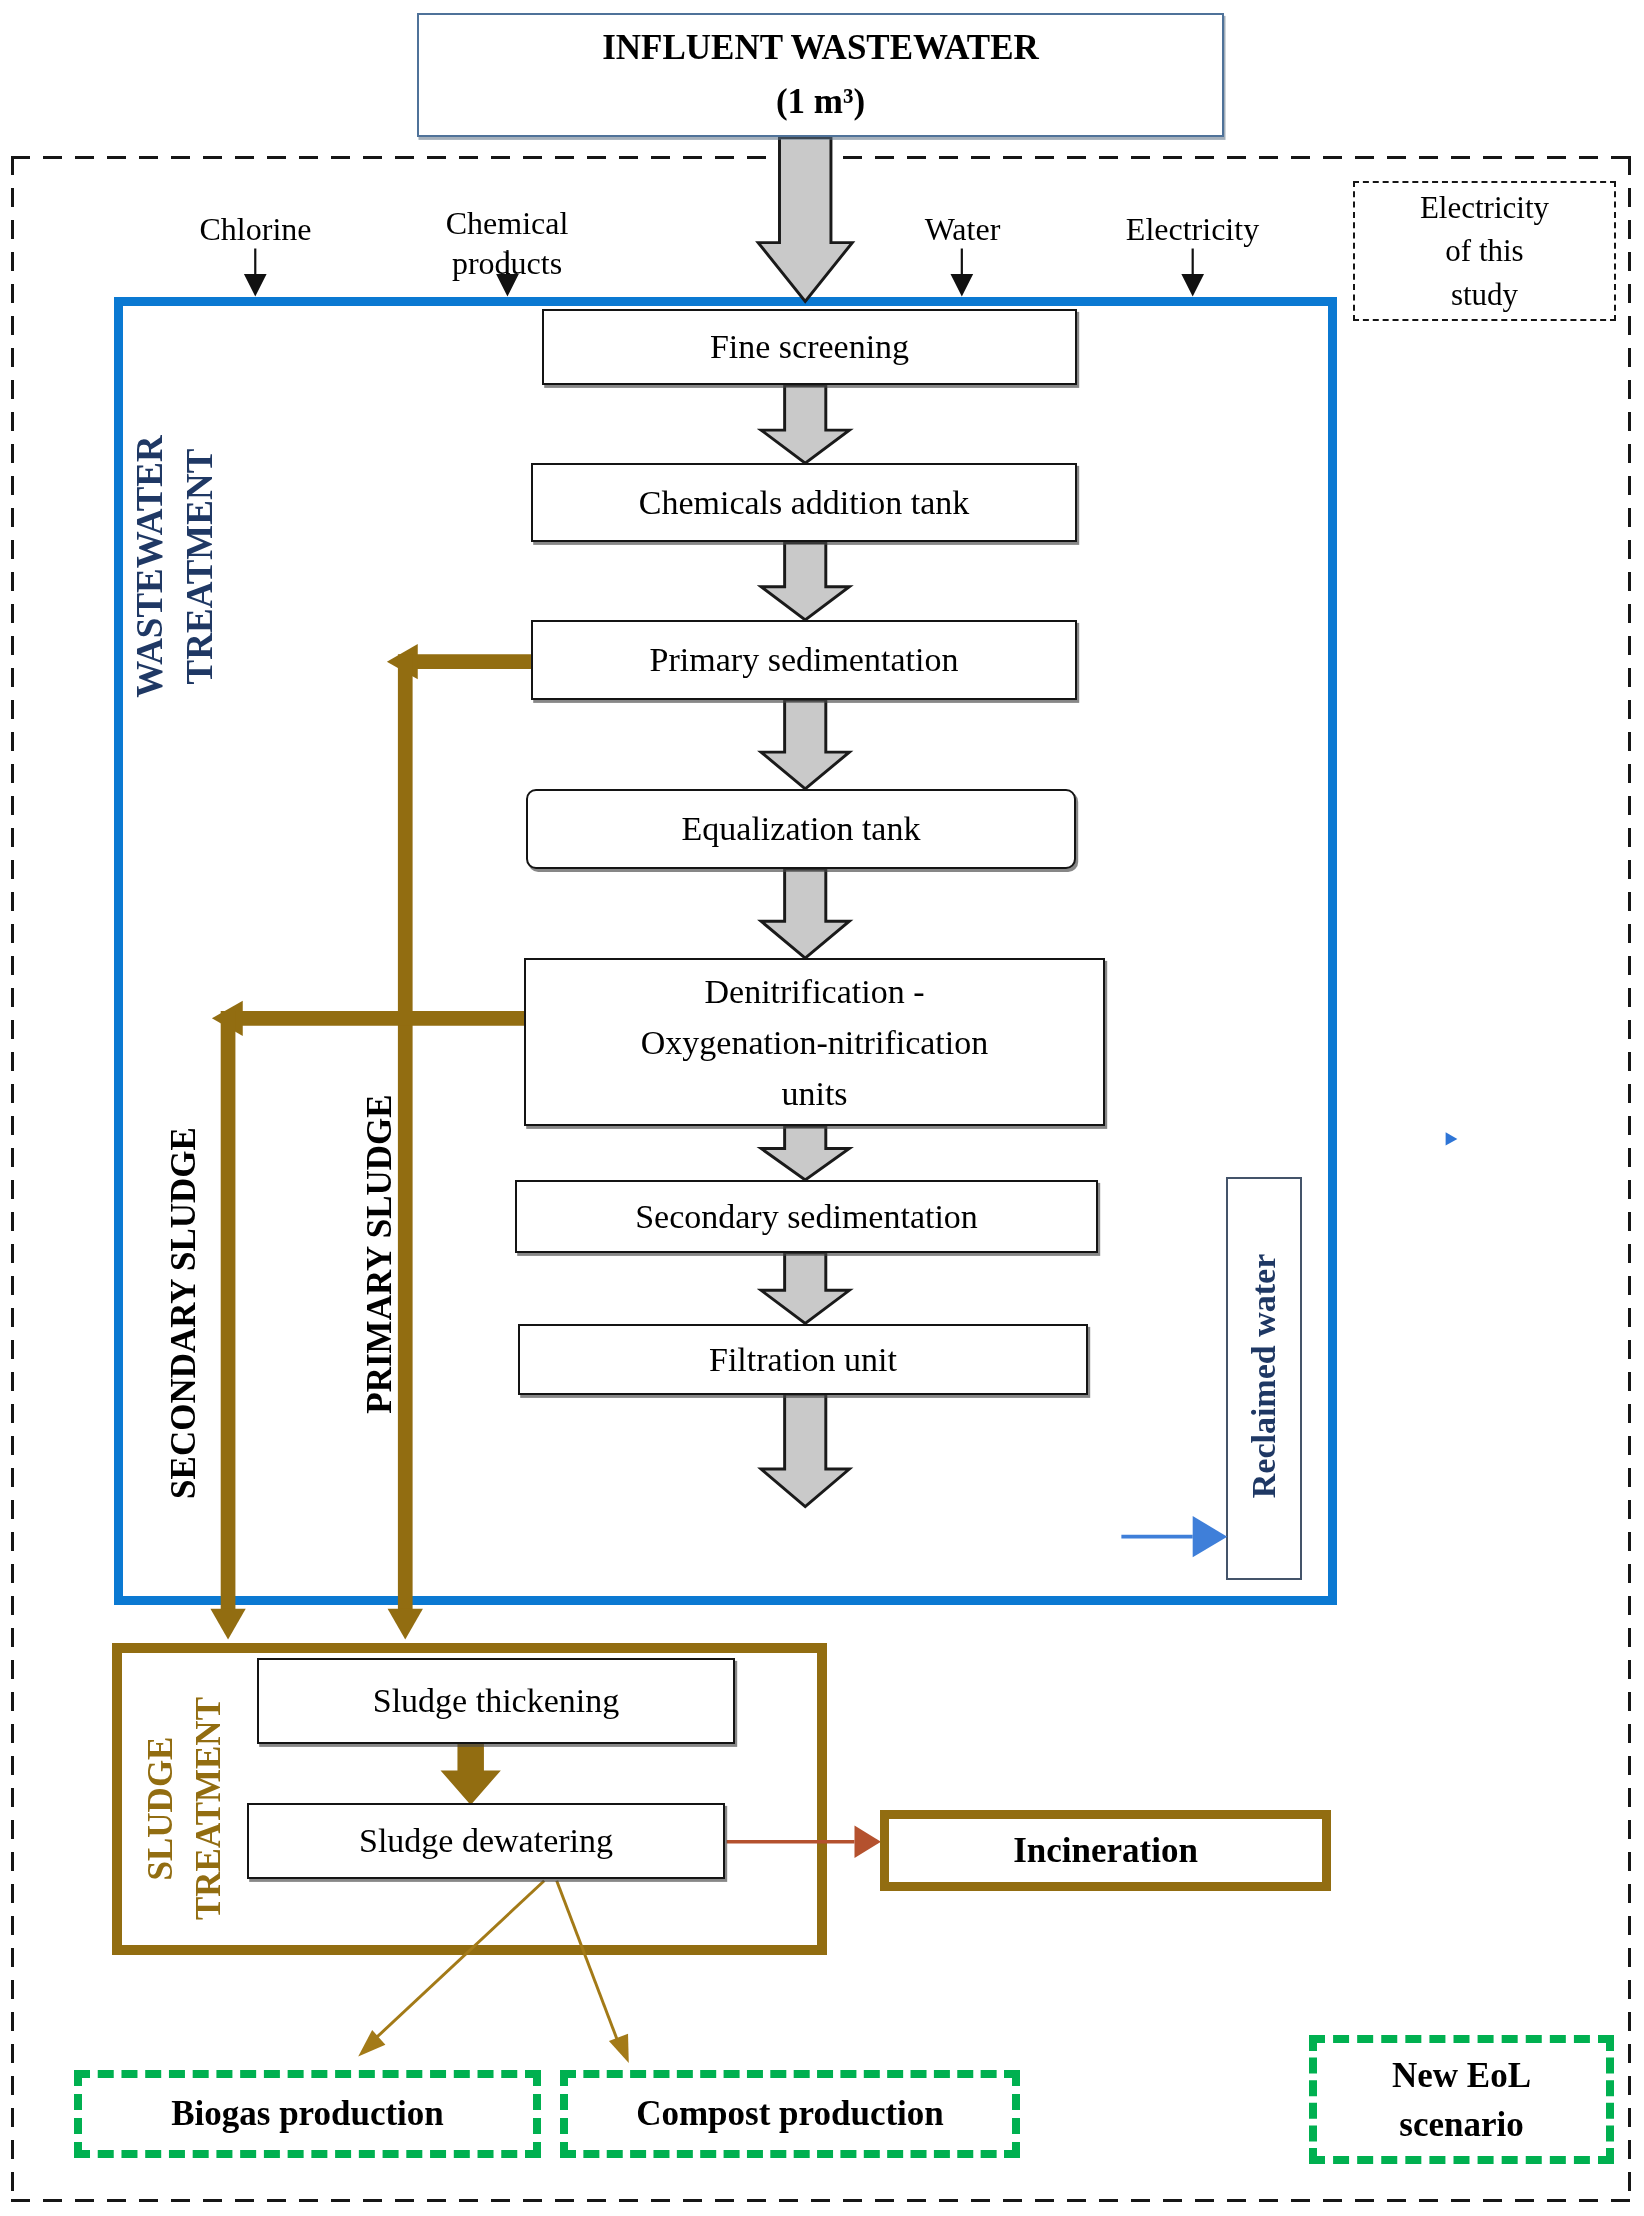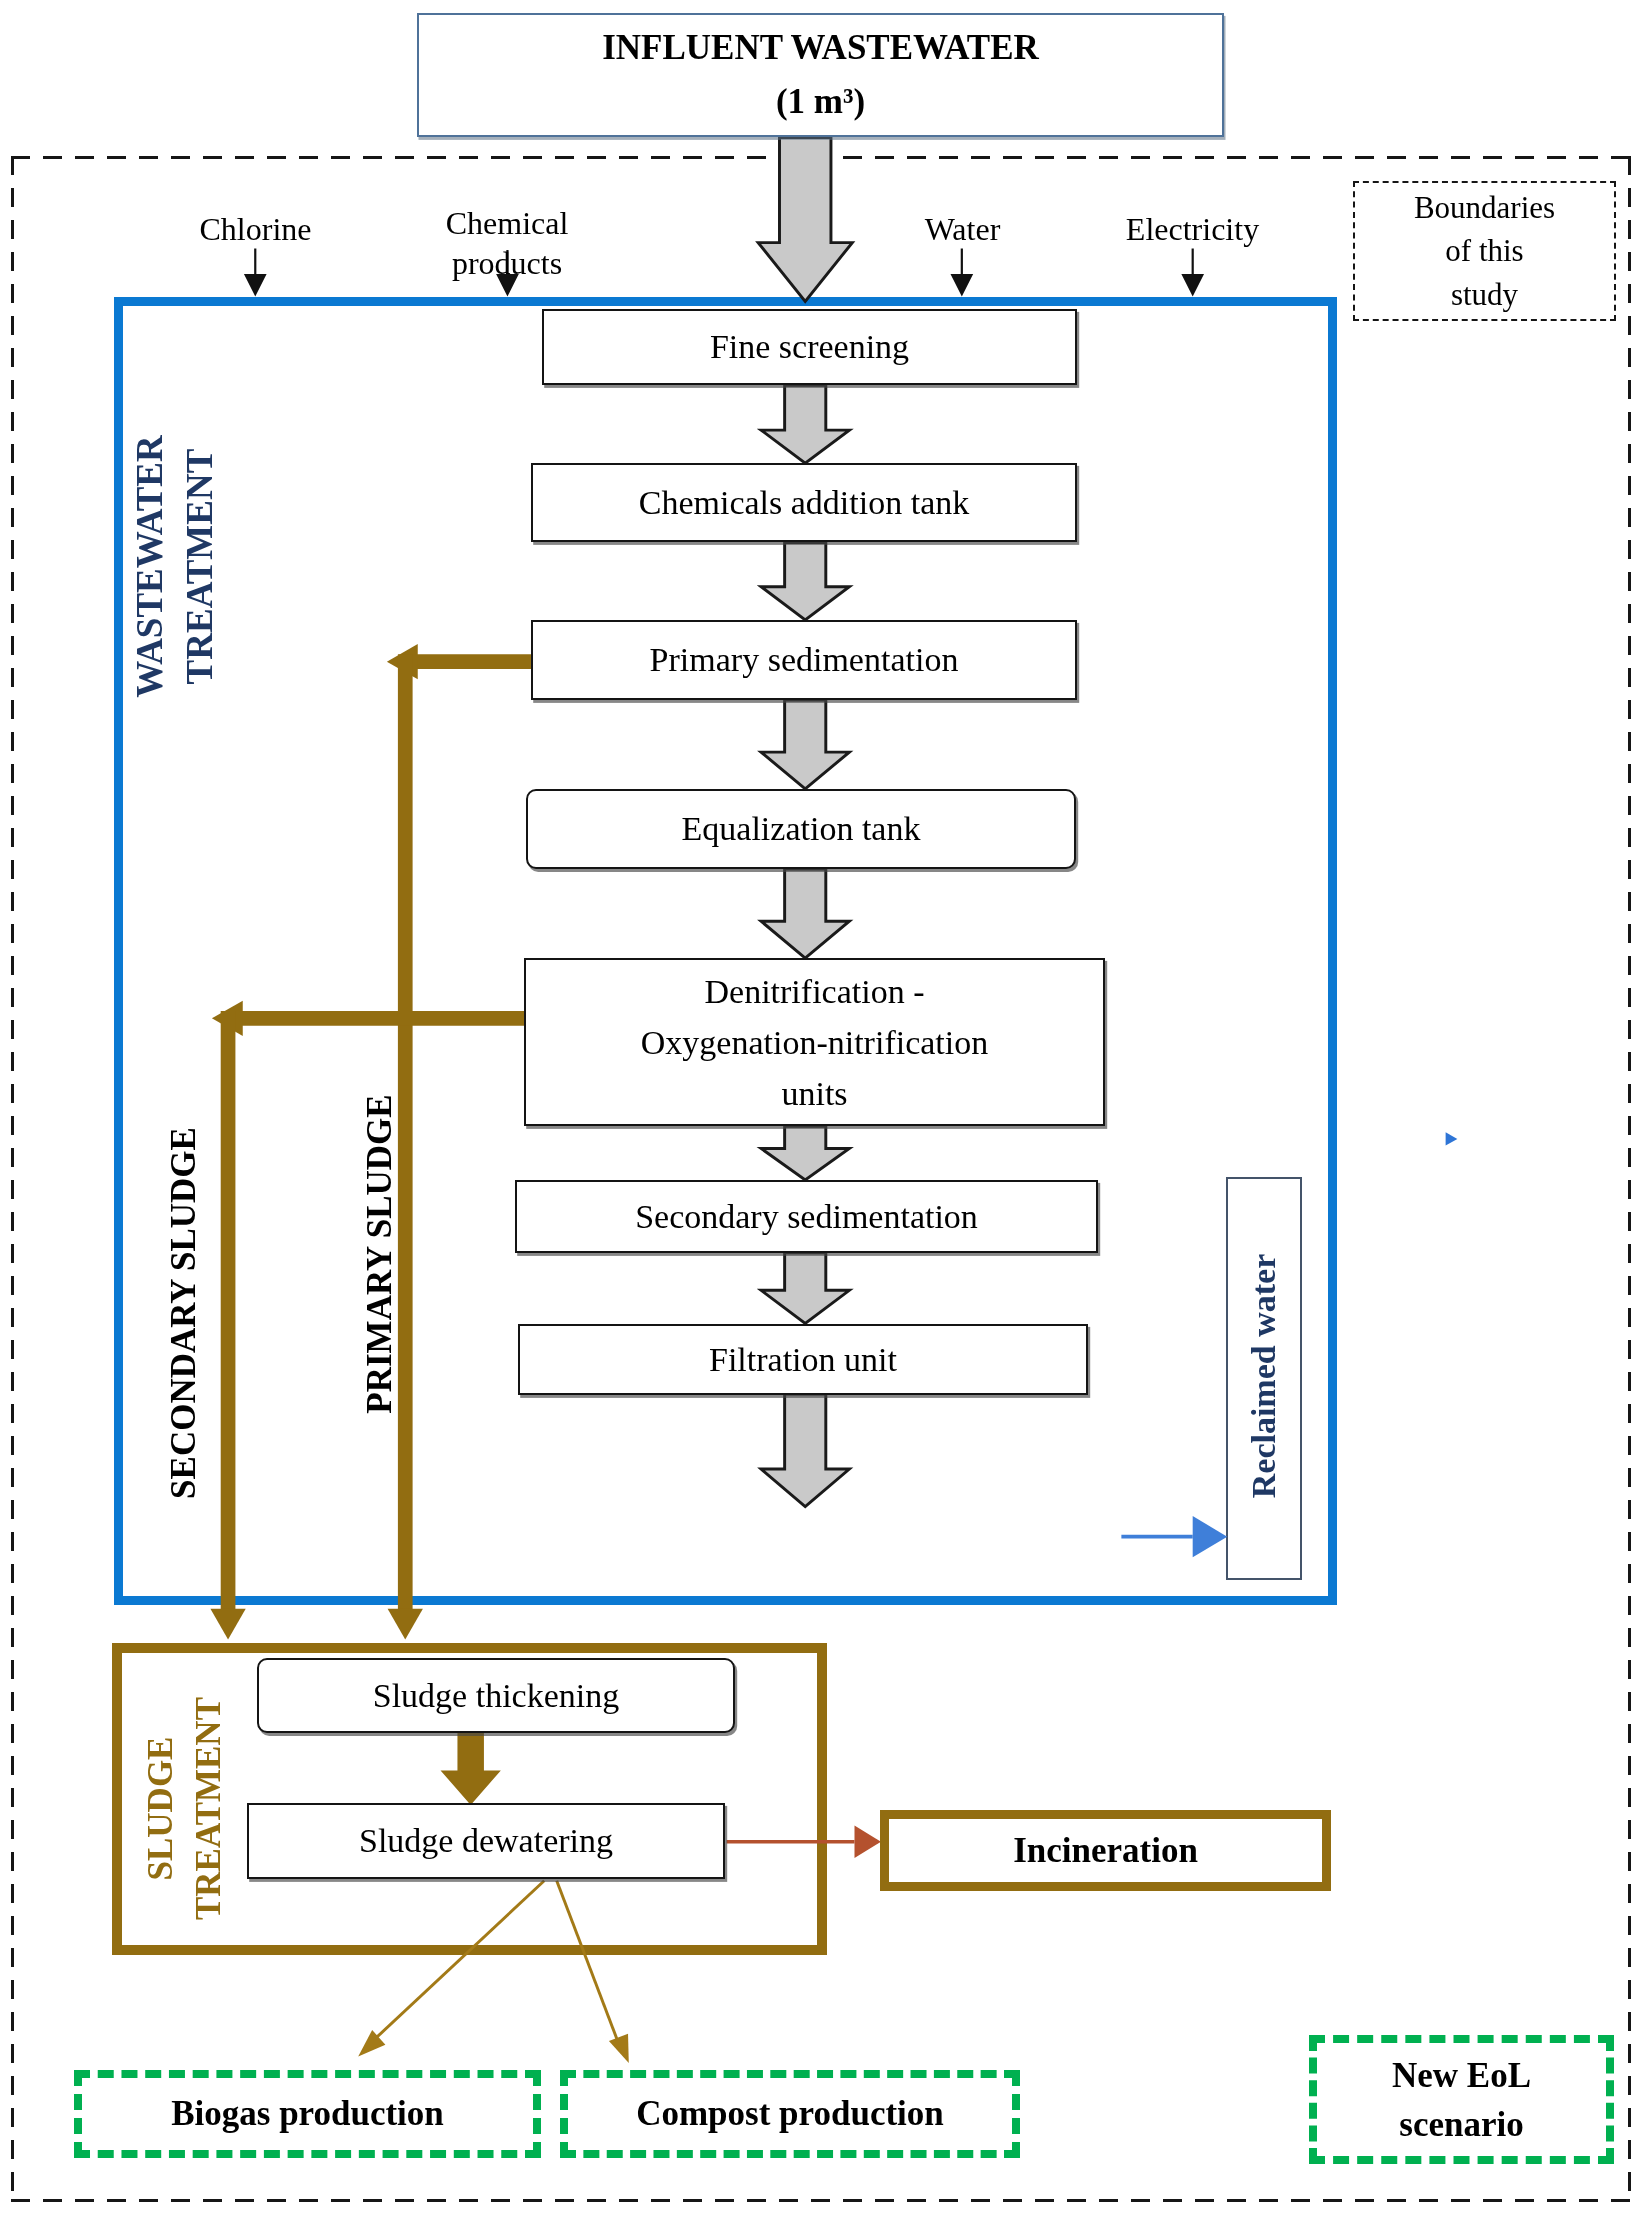--- a/index.html
+++ b/index.html
@@ -142,40 +142,40 @@
     <div>INFLUENT WASTEWATER</div>
     <div>(1 m³)</div>
   </div>
 
   <div class="abs flex lbl z4" style="left:145px;top:207px;width:221px;height:44px;">Chlorine</div>
   <div class="abs flex lbl z4" style="left:415px;top:200px;width:184px;height:85px;">Chemical products</div>
   <div class="abs flex lbl z4" style="left:852px;top:207px;width:221px;height:44px;">Water</div>
   <div class="abs flex lbl z4" style="left:1082px;top:207px;width:221px;height:44px;">Electricity</div>
 
   <div class="abs flex boundaries z4">
-    <div style="width:147px;">Boundaries of this study</div>
+    <div style="width:147px;">Electricity of this study</div>
   </div>
 
   <div class="abs flex rot navy z4" style="left:-32px;top:515px;width:412px;height:103px;font-size:37px;line-height:1.35;">WASTEWATER TREATMENT</div>
   <div class="abs flex rot z4" style="left:-33px;top:1291px;width:434px;height:44px;font-size:35px;">SECONDARY SLUDGE</div>
   <div class="abs flex rot z4" style="left:192px;top:1232px;width:375px;height:44px;font-size:35px;">PRIMARY SLUDGE</div>
   <div class="abs flex rot navy z4" style="left:1080px;top:1354px;width:368px;height:44px;font-size:34px;">Reclaimed water</div>
   <div class="abs flex rot gold z4" style="left:53px;top:1759px;width:262px;height:99px;font-size:35px;line-height:1.35;">SLUDGE TREATMENT</div>
 
   <div class="abs flex proc z4" style="left:542px;top:309px;width:535px;height:76px;">Fine screening</div>
   <div class="abs flex proc z4" style="left:531px;top:463px;width:546px;height:79px;">Chemicals addition tank</div>
   <div class="abs flex proc z4" style="left:531px;top:620px;width:546px;height:80px;">Primary sedimentation</div>
   <div class="abs flex proc z4" style="left:526px;top:789px;width:550px;height:80px;border-radius:10px;">Equalization tank</div>
   <div class="abs flex proc z4" style="left:524px;top:958px;width:581px;height:168px;line-height:1.5;">
     <div style="width:412px;">Denitrification - Oxygenation-nitrification units</div>
   </div>
   <div class="abs flex proc z4" style="left:515px;top:1180px;width:583px;height:73px;">Secondary sedimentation</div>
   <div class="abs flex proc z4" style="left:518px;top:1324px;width:570px;height:71px;">Filtration unit</div>
 
-  <div class="abs flex proc z4" style="left:257px;top:1658px;width:478px;height:75px;border-radius:10px;">Sludge thickening</div>
+  <div class="abs flex proc z4" style="left:257px;top:1658px;width:478px;height:86px;">Sludge thickening</div>
   <div class="abs flex proc z4" style="left:247px;top:1803px;width:478px;height:76px;">Sludge dewatering</div>
 
   <div class="abs flex incin z4">Incineration</div>
 
   <div class="abs flex greenbox z4" style="left:74px;top:2070px;width:467px;height:88px;">Biogas production</div>
   <div class="abs flex greenbox z4" style="left:560px;top:2070px;width:460px;height:88px;">Compost production</div>
   <div class="abs flex greenbox z4" style="left:1309px;top:2035px;width:305px;height:129px;line-height:1.4;">
     <div style="width:221px;">New EoL scenario</div>
   </div>
 

